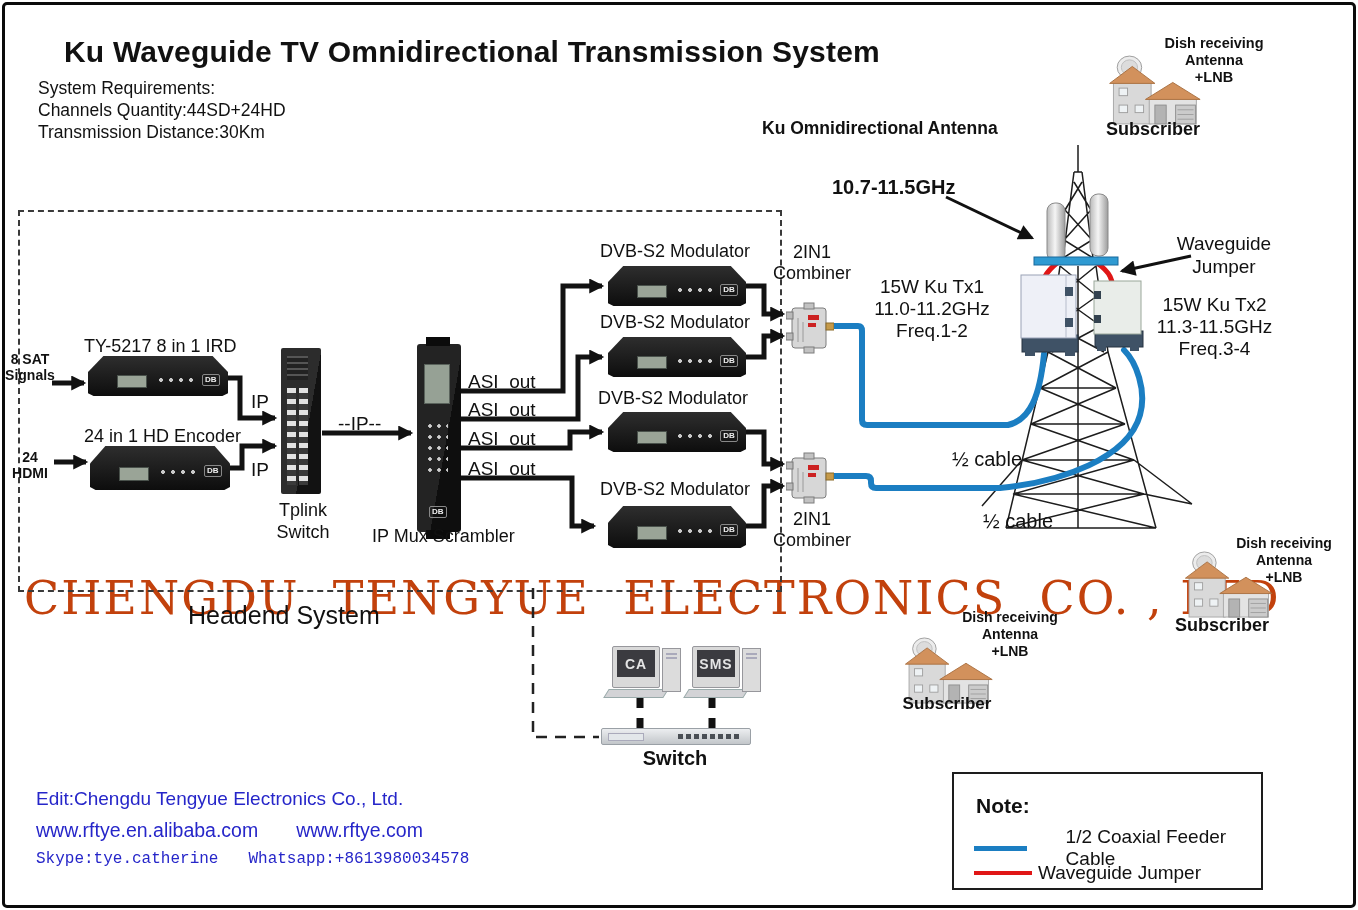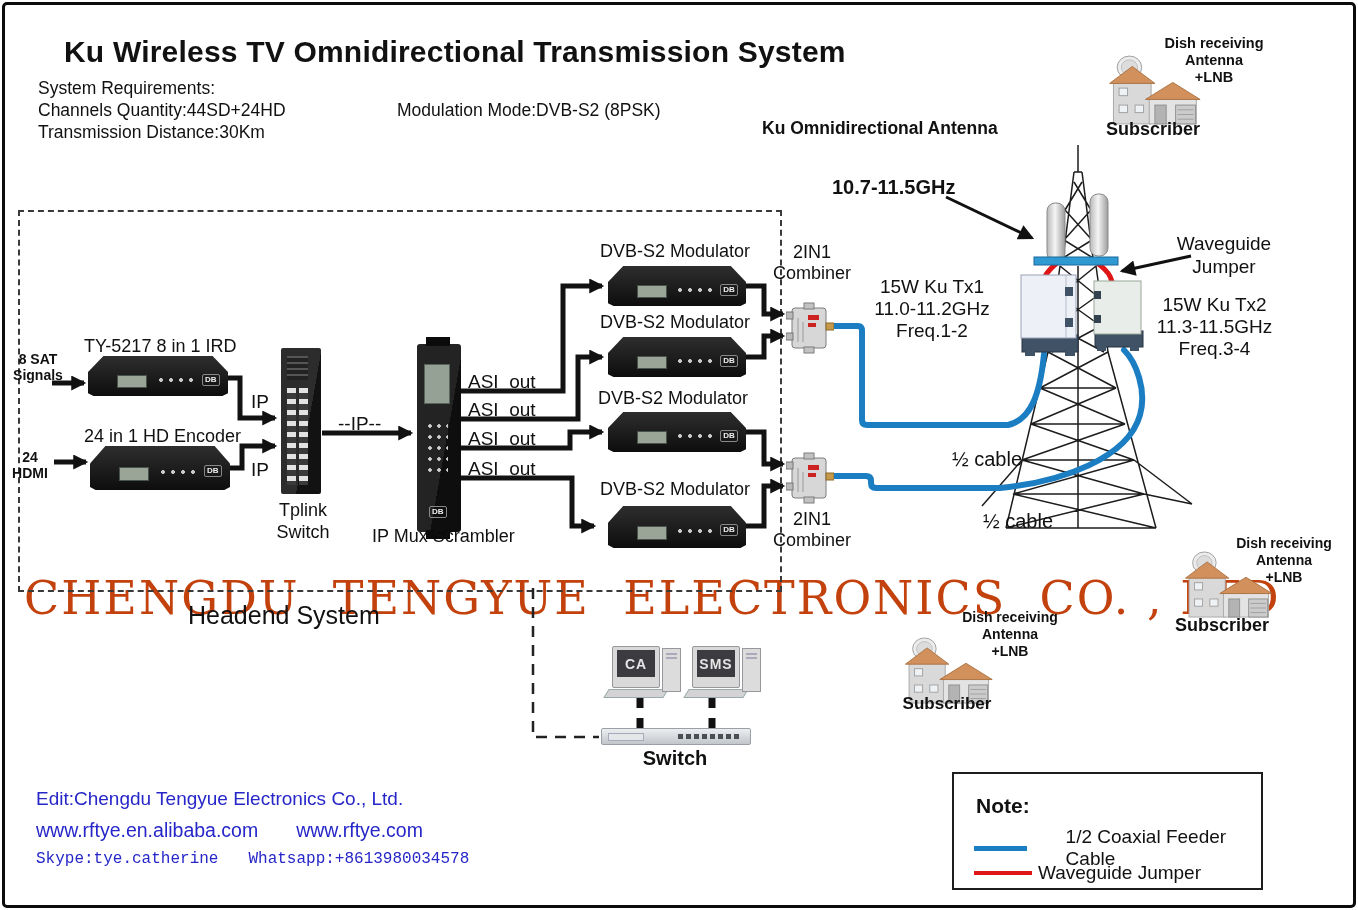--- a/index.html
+++ b/index.html
@@ -93,25 +93,24 @@
   .f2 { left:36px; top:819px; font-size:19.5px; }
   .f3 { left:36px; top:850px; font-size:16px;font-family:Liberation Mono, monospace; }
   .gap38 { margin-left:38px; } .gap30 { margin-left:30px; }
 </style>
 </head>
 <body>
 
 <div class="stage">
   <div class="frame"></div>
 
-  <div class="t title">Ku Wireless TV Omnidirectional Transmission System</div>
+  <div class="t title">Ku Waveguide TV Omnidirectional Transmission System</div>
   <div class="t req" style="top:78px;">System Requirements:</div>
   <div class="t req" style="top:100px;">Channels Quantity:44SD+24HD</div>
   <div class="t req" style="top:122px;">Transmission Distance:30Km</div>
-  <div class="t req" style="left:397px; top:100px;">Modulation Mode:DVB-S2 (8PSK)</div>
   <div class="t b" style="left:762px; top:118px; font-size:17.5px;">Ku Omnidirectional Antenna</div>
   <div class="t b" style="left:832px; top:176px; font-size:20px;">10.7-11.5GHz</div>
 
   <div class="t watermark">CHENGDU  TENGYUE  ELECTRONICS  CO. , LTD</div>
 
   <div class="headend-box"></div>
   <div class="t" style="left:188px; top:601px; font-size:25px;">Headend System</div>
 
   <svg class="wires" width="1358" height="910" viewBox="0 0 1358 910">
     <defs>
@@ -218,21 +217,21 @@
       <path d="M1191,256 L1122,271" marker-end="url(#arrP)"></path>
     </g>
 
     <path d="M533,588 V737 H599" fill="none" stroke="#222" stroke-width="2.5" stroke-dasharray="11 8"></path>
     <g fill="none" stroke="#111" stroke-width="7" stroke-dasharray="12 10">
       <path d="M640,696 V730"></path>
       <path d="M712,696 V730"></path>
     </g>
   </svg>
 
-  <div class="t b ctr" style="left:12px; top:351px; width:52px; font-size:14px; line-height:16px;">
+  <div class="t b ctr" style="left:4px; top:351px; width:52px; font-size:14px; line-height:16px;">
     <div>8 SAT</div>
     <div>Signals</div>
   </div>
   <div class="t b ctr" style="left:4px; top:449px; width:52px; font-size:14px; line-height:16px;">
     <div>24</div>
     <div>HDMI</div>
   </div>
 
   <div class="t" style="left:84px; top:336px; font-size:18px;">TY-5217 8 in 1 IRD</div>
   <div class="unit" style="left:88px; top:356px; width:140px;">

